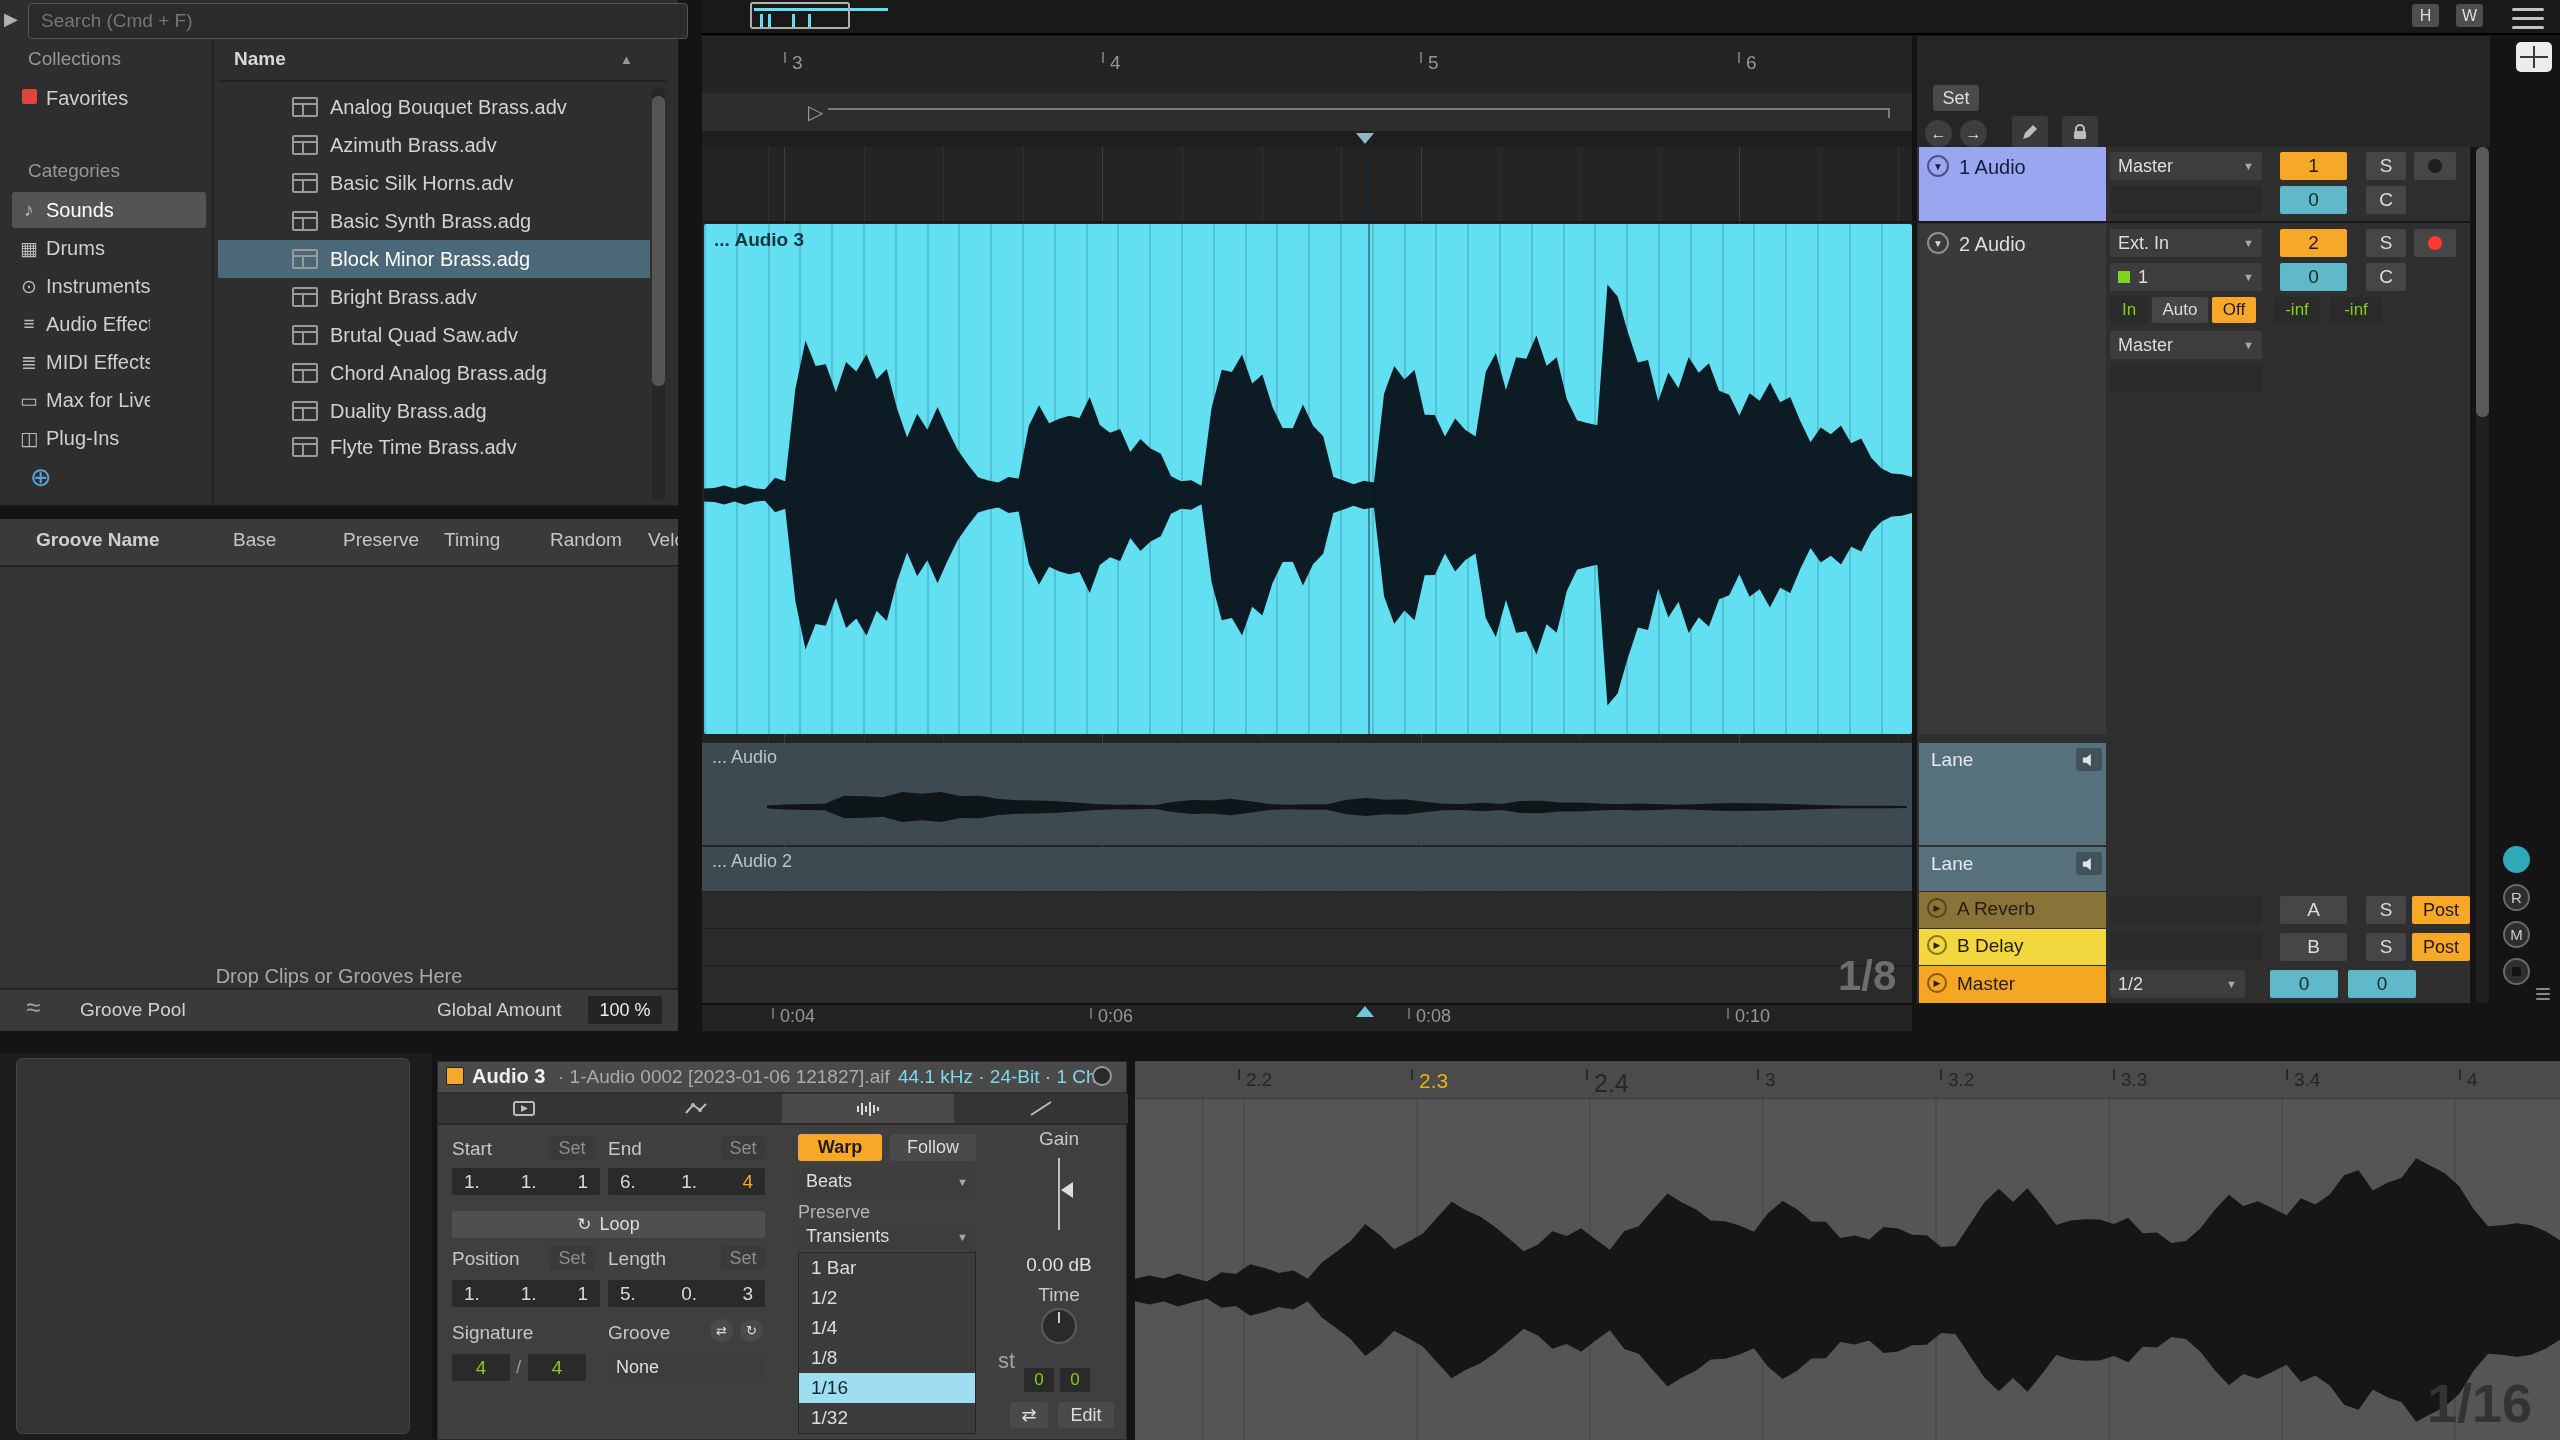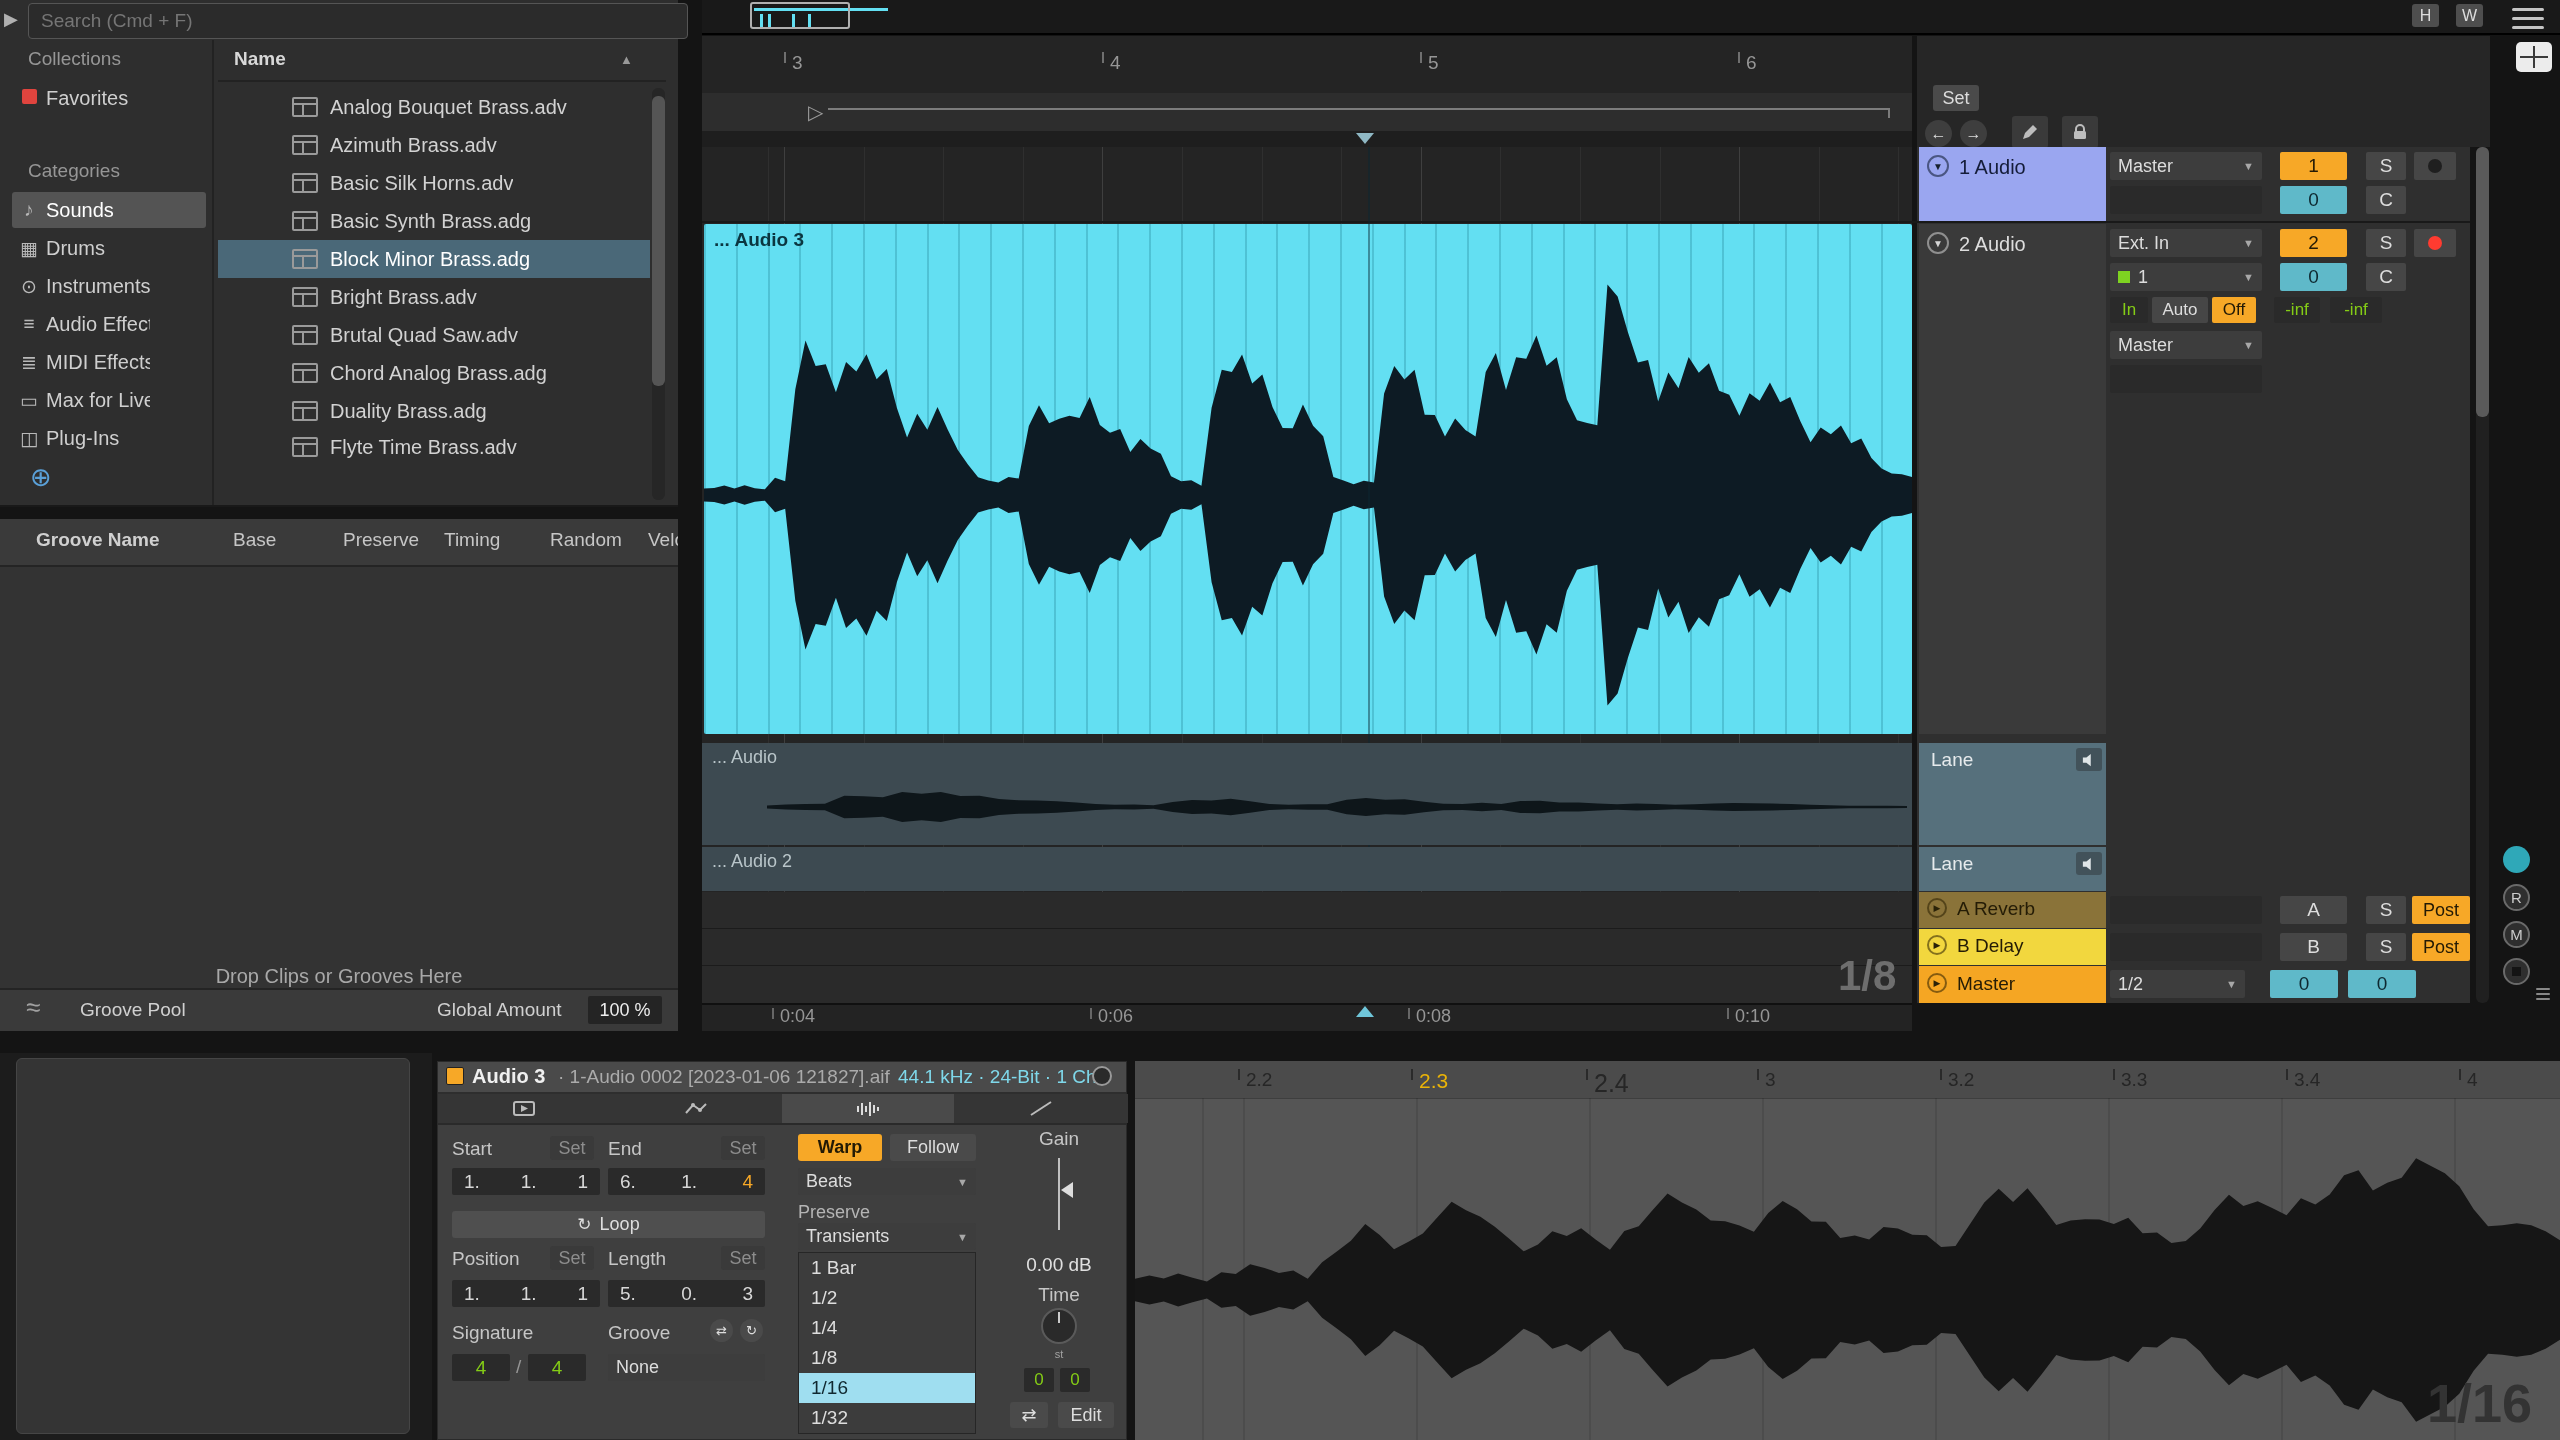--- a/index.html
+++ b/index.html
@@ -478,21 +478,21 @@
     <div style="position:absolute;left:560px;top:66px;width:122px;text-align:center;font-size:19px;color:#c6c6c6">Gain</div>
     <div style="position:absolute;left:601px;top:96px;width:40px;height:72px">
       <div style="position:absolute;left:19px;top:0;width:2px;height:72px;background:#c0c0c0"></div>
       <div style="position:absolute;left:22px;top:24px;width:0;height:0;border-top:8px solid transparent;border-bottom:8px solid transparent;border-right:12px solid #ddd"></div>
     </div>
     <div style="position:absolute;left:560px;top:192px;width:122px;text-align:center;font-size:19px;color:#e0e0e0">0.00 dB</div>
     <div style="position:absolute;left:560px;top:222px;width:122px;text-align:center;font-size:19px;color:#c6c6c6">Time</div>
     <div class="circ" style="position:absolute;left:603px;top:246px;width:36px;height:36px;background:#2a2a2a;border:2px solid #5a5a5a;box-sizing:border-box">
       <div style="position:absolute;left:15px;top:2px;width:2px;height:11px;background:#ccc"></div>
     </div>
-    <div style="position:absolute;left:560px;top:286px;width:122px;text-align:center;font-size:11px;color:#a3a3a3">st</div>
+    <div style="position:absolute;left:560px;top:286px;width:122px;font-size:22px;color:#a3a3a3">st</div>
     <div class="vbox" style="left:586px;top:306px;width:30px;height:24px">0</div>
     <div class="vbox" style="left:622px;top:306px;width:30px;height:24px">0</div>
     <div class="btn" style="left:572px;top:340px;width:38px;height:26px">⇄</div>
     <div class="btn" style="left:620px;top:340px;width:56px;height:26px">Edit</div>
   </div>
 
   <div class="abs" style="left:1135px;top:1061px;width:1425px;height:379px;background:#555;overflow:hidden">
     <div style="position:absolute;left:0;top:0;width:100%;height:37px;background:#4b4b4b;border-bottom:1px solid #3e3e3e"></div>
     <div style="position:absolute;left:0;top:37px;width:100%;height:342px;background:repeating-linear-gradient(90deg,rgba(0,0,0,0.10) 0 2px,transparent 2px 173px);background-position:108px 0"></div>
     <span class="rtick" style="left:103px;top:8px;background:#2a2a2a"></span>

